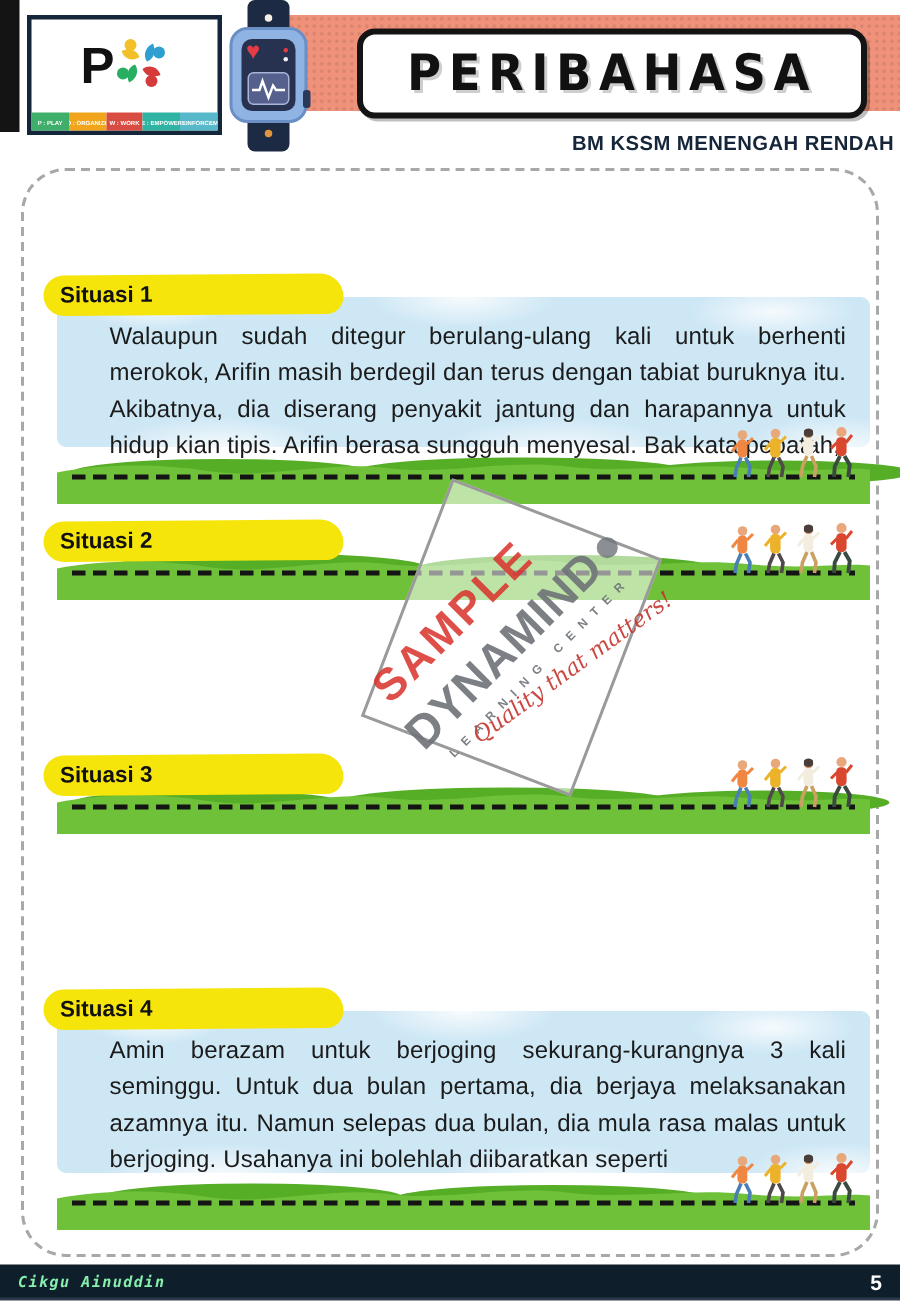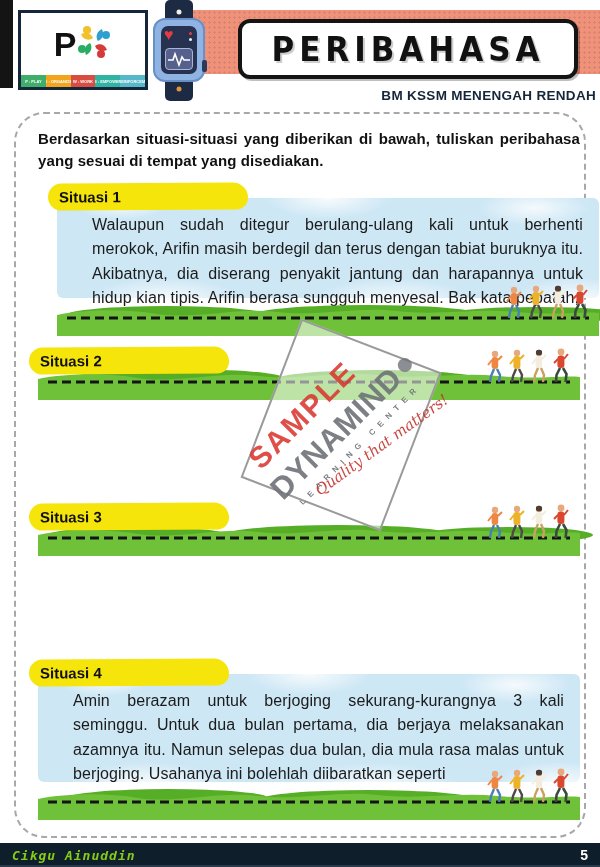--- a/index.html
+++ b/index.html
@@ -52,39 +52,39 @@
         radial-gradient(90px 30px at 50% 0%,  rgba(255,255,255,0.85), transparent 70%),
         radial-gradient(80px 26px at 88% 10%, rgba(255,255,255,0.8),  transparent 70%),
         radial-gradient(110px 34px at 20% 104%, rgba(255,255,255,0.95), transparent 72%),
         radial-gradient(120px 36px at 62% 106%, rgba(255,255,255,0.92), transparent 72%),
         radial-gradient(90px 30px at 96% 100%, rgba(255,255,255,0.85), transparent 70%),
         #cde7f5; }
   .skybox p { padding:15px 16px 0 35px; font-size:16px; line-height:1.53; color:#1b1b1b; text-align:justify; letter-spacing:0.1px; }
   .grass-svg { display:block; overflow:visible; }
 
   
-  #situ1 { top:198px;margin-left:19px; } #situ1 .skybox { height:100px; }
+  #situ1 { top:198px; } #situ1 .skybox { height:100px; }
   #situ2 { top:362px; } #situ2 .skybox { height:94px; }
   #situ3 { top:518px; } #situ3 .skybox { height:92px; }
   #situ4 { top:674px; } #situ4 .skybox { height:108px; }
 
   
   .watermark { position:absolute; left:266px; top:340px; width:150px; height:170px; background:rgba(255,255,255,0.55);
       border:2px solid #9a9a9a; transform:rotate(21deg); z-index:5; display:flex; align-items:center; justify-content:center; }
   .wm-inner { transform:rotate(-66deg); display:flex; flex-direction:column; align-items:center; gap:2px; }
   .wm-sample { color:rgba(217,48,42,0.85); font-weight:bold; font-size:30px; letter-spacing:2px; margin-right:40px; }
   .wm-brand-row { display:flex; align-items:center; gap:4px; }
   .wm-brand { color:rgba(110,114,120,0.9); font-weight:900; font-size:31px; letter-spacing:0.5px; }
   .wm-mark { width:14px; height:14px; border-radius:50%; background:rgba(110,114,120,0.8); }
   .wm-sub { color:rgba(110,114,120,0.9); font-size:8px; letter-spacing:6px; font-weight:bold; }
   .wm-tag { color:rgba(195,52,45,0.9); font-size:15px; font-style:italic; font-family:"DejaVu Serif", serif; transform:rotate(9deg); margin-left:30px; white-space:nowrap; }
 
   
   .footer { position:absolute; left:0; top:843px; width:600px; height:24px; background:#0f1e2b; display:flex; align-items:center; justify-content:space-between; padding:0 12px; }
-  .footer .author { color:#84cc16; font-size:13px; font-weight:bold; font-style:italic; letter-spacing:1px; font-family:"DejaVu Sans Mono", monospace; }
+  .footer .author { color:#86efac; font-size:10px; font-weight:bold; font-style:italic; letter-spacing:1px; font-family:"DejaVu Sans Mono", monospace; }
   .footer .page-num { color:#fff; font-size:14px; font-weight:bold; }
   .footer-bottom-line { position:absolute; left:0; top:865px; width:600px; height:2px; background:#2a3a4a; }
 </style>
 </head>
 <body>
 
 <div class="page">
 
   <div class="left-black-bar"></div>
 
@@ -138,21 +138,20 @@
             </svg>
         </div>
       </div>
     </div>
   </div>
 
   <div class="subtitle">BM KSSM MENENGAH RENDAH</div>
 
   <div class="content-frame"></div>
 
-  <p class="instruction">Berdasarkan situasi-situasi yang diberikan di bawah, tuliskan peribahasa yang sesuai di tempat yang disediakan.</p>
 
   <section class="situ" id="situ1">
     <div class="situ-label">Situasi 1</div>
     <div class="skybox">
       <p>Walaupun sudah ditegur berulang-ulang kali untuk berhenti merokok, Arifin masih berdegil dan terus dengan tabiat buruknya itu. Akibatnya, dia diserang penyakit jantung dan harapannya untuk hidup kian tipis. Arifin berasa sungguh menyesal. Bak kata pepatah,</p>
     </div>
     <svg class="grass-svg" width="542" height="40" viewBox="0 0 542 40">
       <defs>
         <g id="runners">
           <g transform="translate(0,0)">

